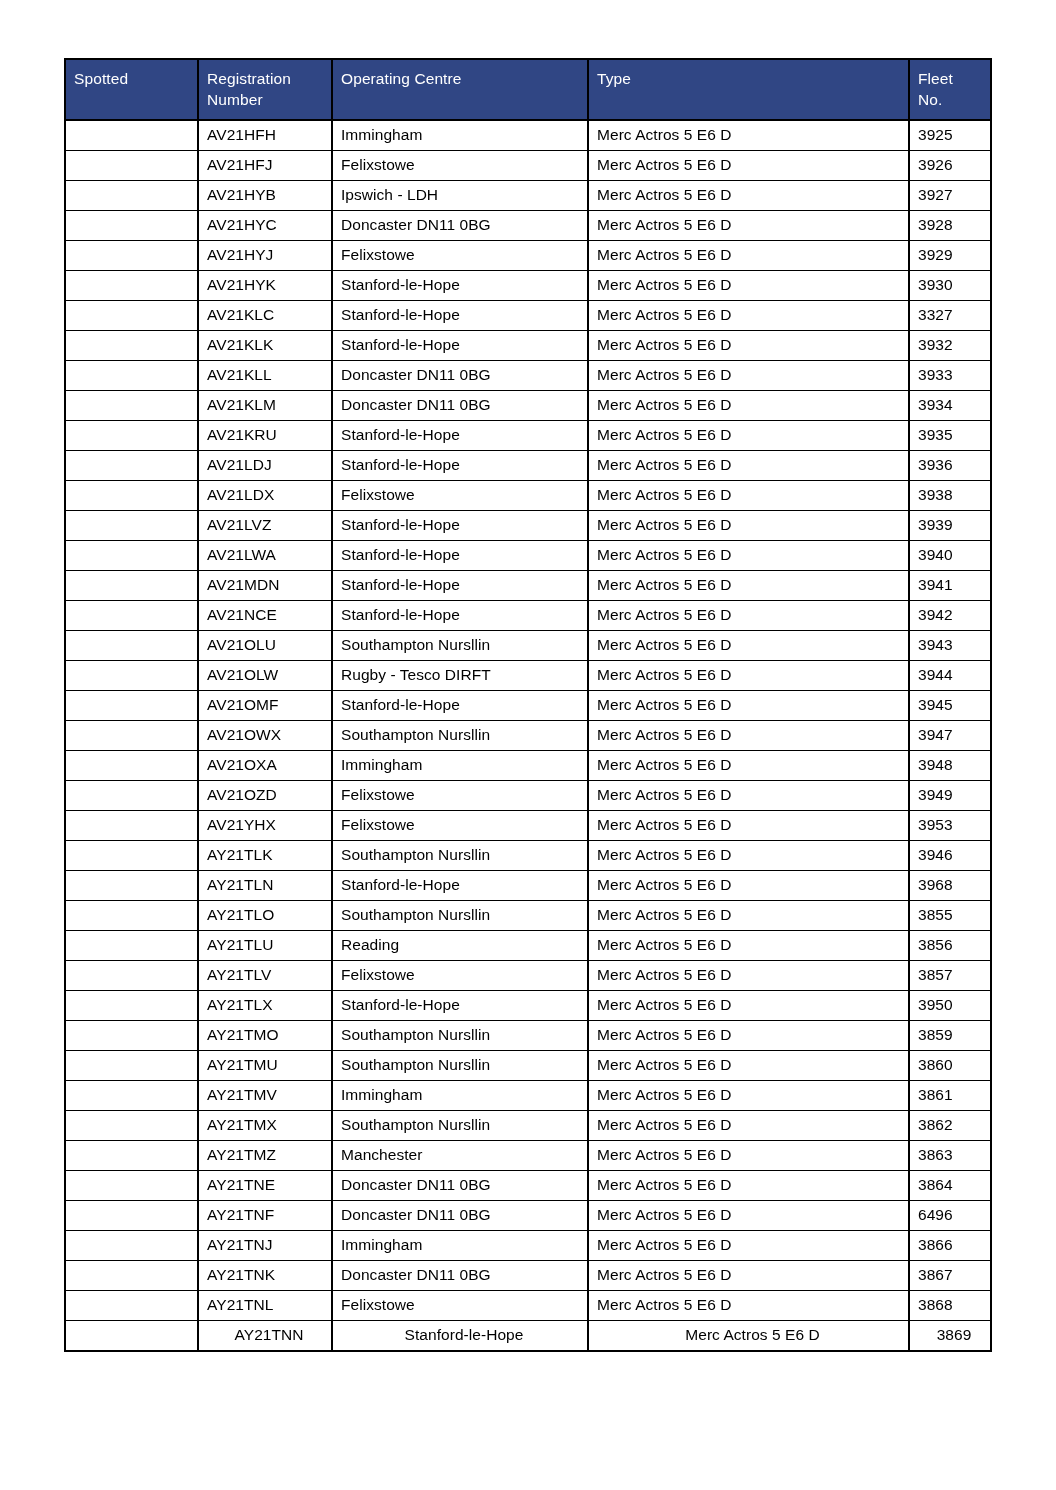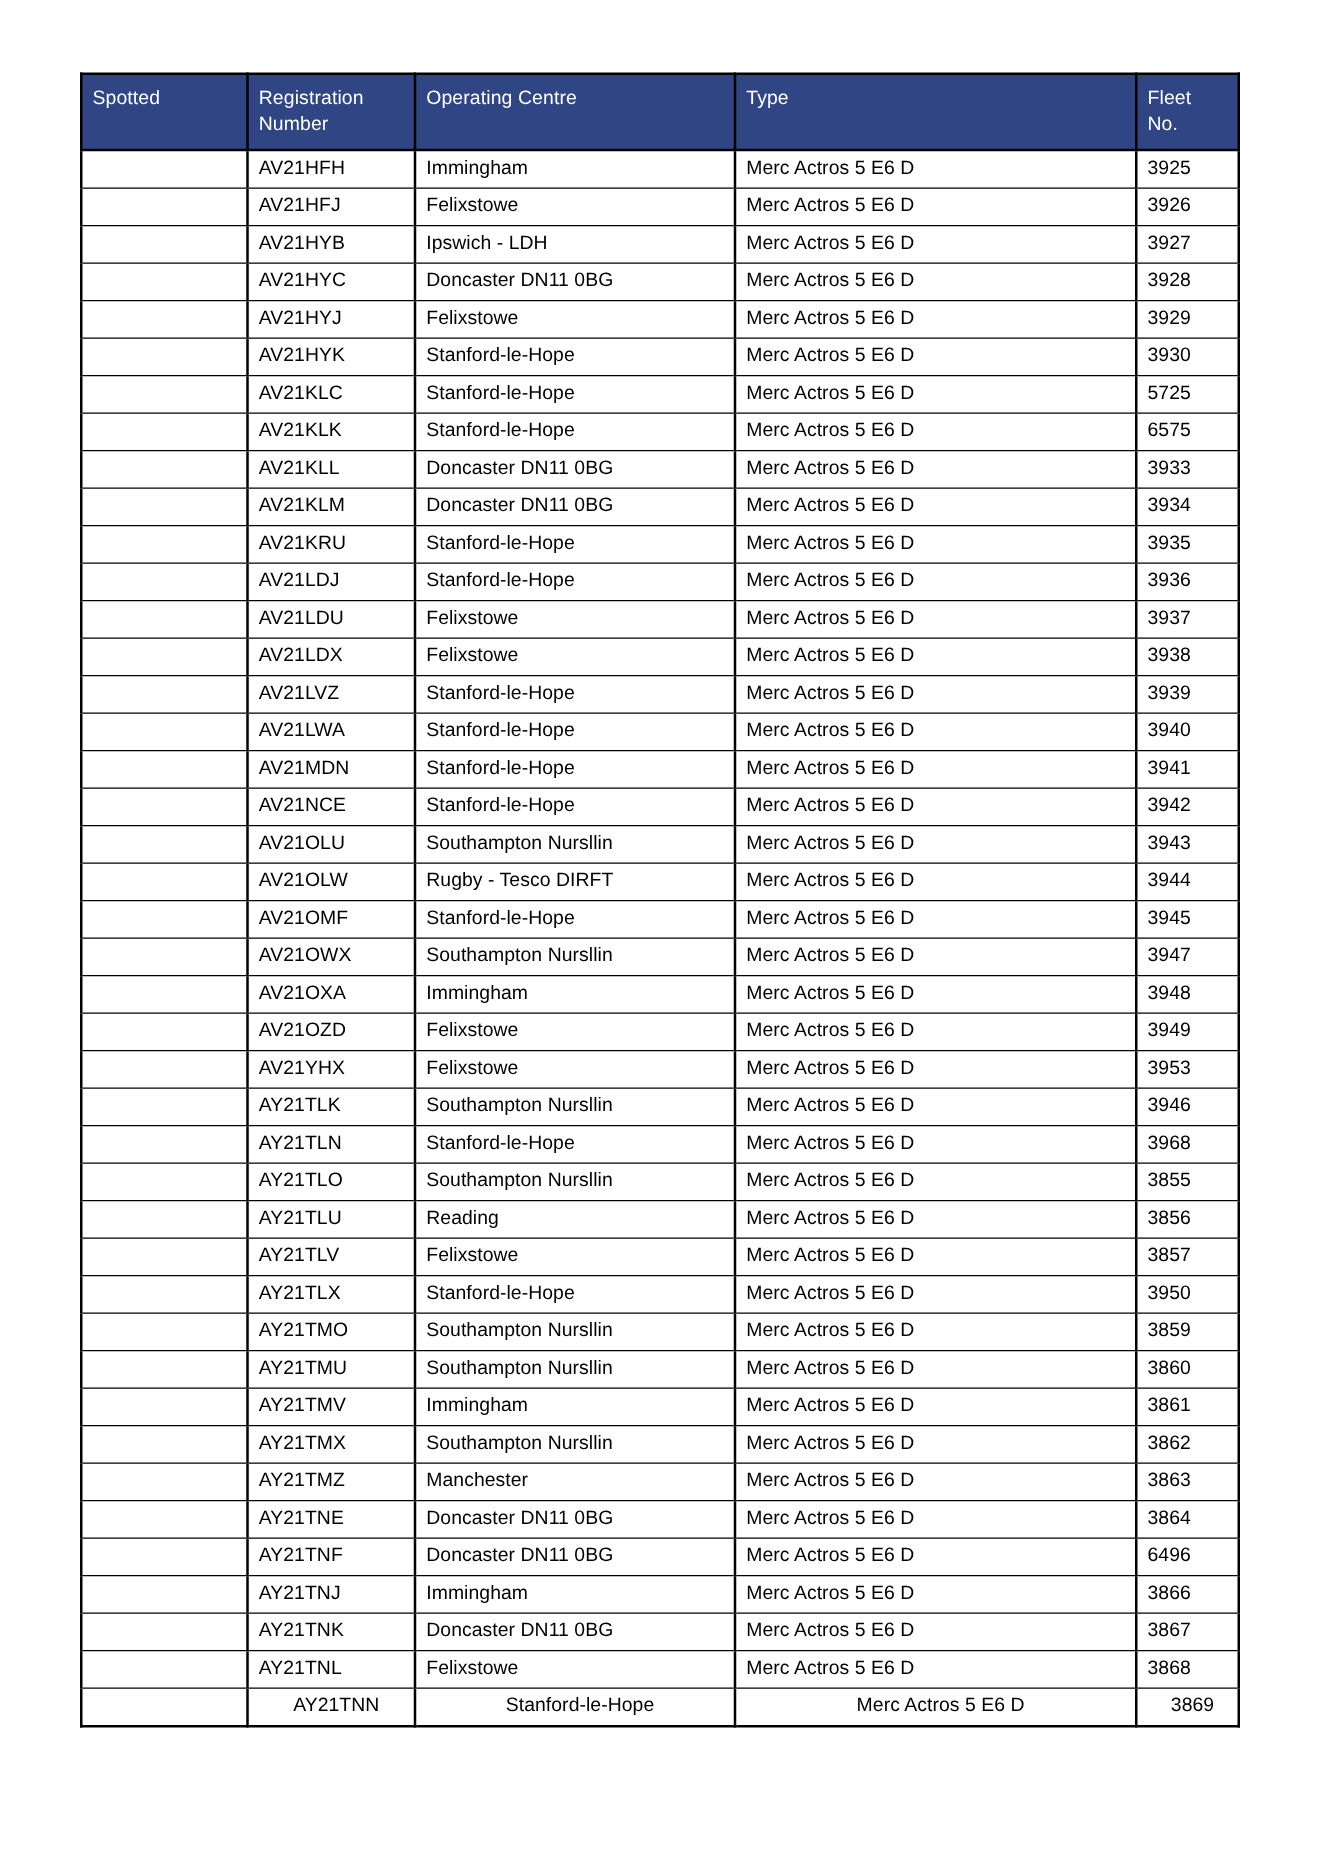--- a/index.html
+++ b/index.html
@@ -148,28 +148,28 @@
             <td>AV21HYK</td>
             <td>Stanford-le-Hope</td>
             <td>Merc Actros 5 E6 D</td>
             <td>3930</td>
           </tr>
           <tr>
             <td class="spotted-cell"></td>
             <td>AV21KLC</td>
             <td>Stanford-le-Hope</td>
             <td>Merc Actros 5 E6 D</td>
-            <td>5725</td>
+            <td>3327</td>
           </tr>
           <tr>
             <td class="spotted-cell"></td>
             <td>AV21KLK</td>
             <td>Stanford-le-Hope</td>
             <td>Merc Actros 5 E6 D</td>
-            <td>6575</td>
+            <td>3932</td>
           </tr>
           <tr>
             <td class="spotted-cell"></td>
             <td>AV21KLL</td>
             <td>Doncaster DN11 0BG</td>
             <td>Merc Actros 5 E6 D</td>
             <td>3933</td>
           </tr>
           <tr>
             <td class="spotted-cell"></td>
@@ -184,27 +184,20 @@
             <td>Stanford-le-Hope</td>
             <td>Merc Actros 5 E6 D</td>
             <td>3935</td>
           </tr>
           <tr>
             <td class="spotted-cell"></td>
             <td>AV21LDJ</td>
             <td>Stanford-le-Hope</td>
             <td>Merc Actros 5 E6 D</td>
             <td>3936</td>
-          </tr>
-          <tr>
-            <td class="spotted-cell"></td>
-            <td>AV21LDU</td>
-            <td>Felixstowe</td>
-            <td>Merc Actros 5 E6 D</td>
-            <td>3937</td>
           </tr>
           <tr>
             <td class="spotted-cell"></td>
             <td>AV21LDX</td>
             <td>Felixstowe</td>
             <td>Merc Actros 5 E6 D</td>
             <td>3938</td>
           </tr>
           <tr>
             <td class="spotted-cell"></td>

